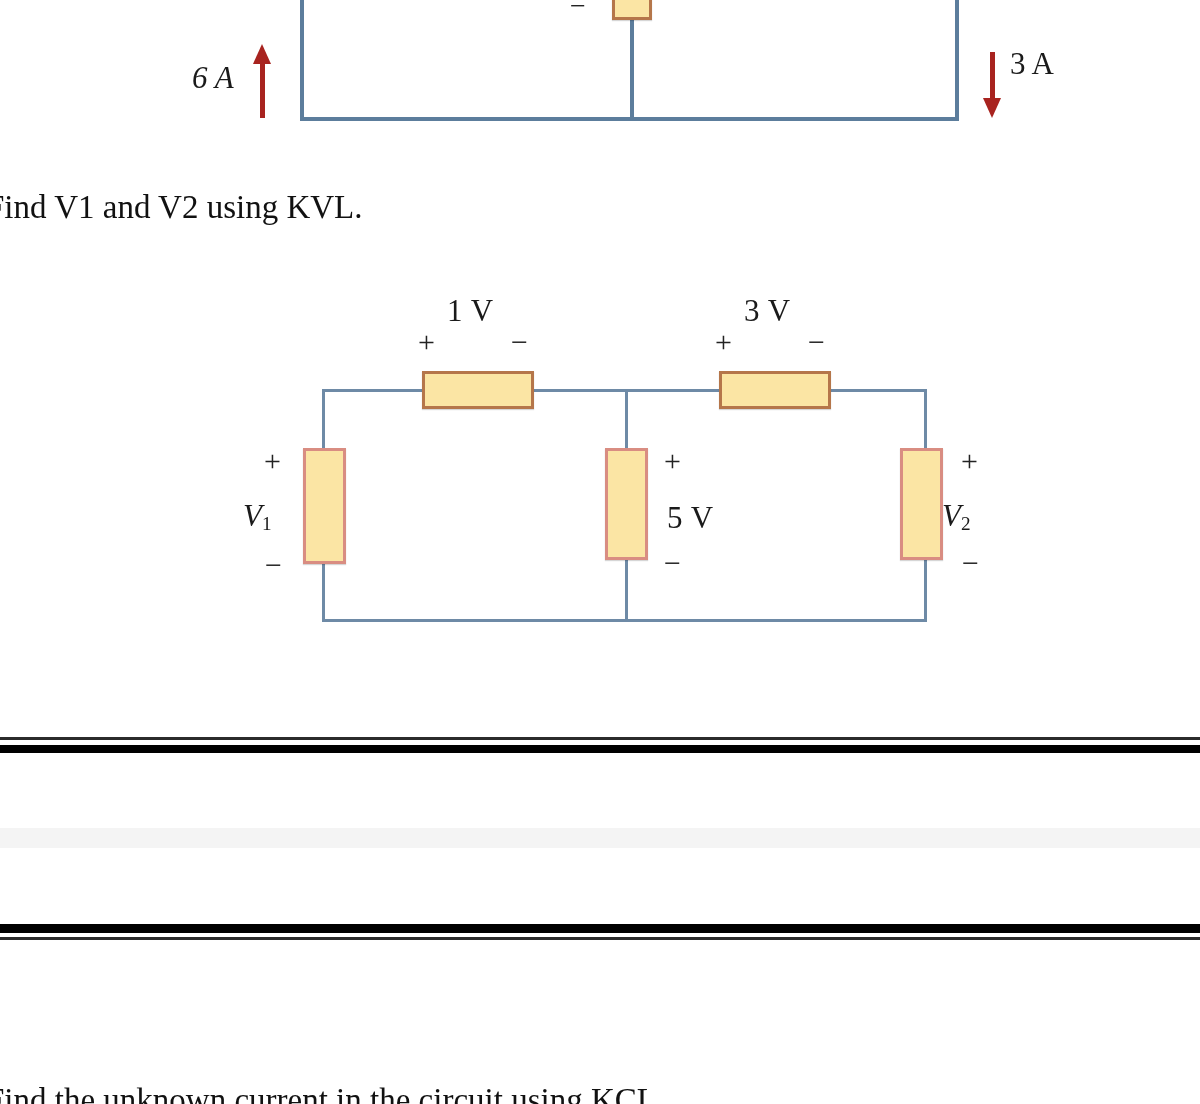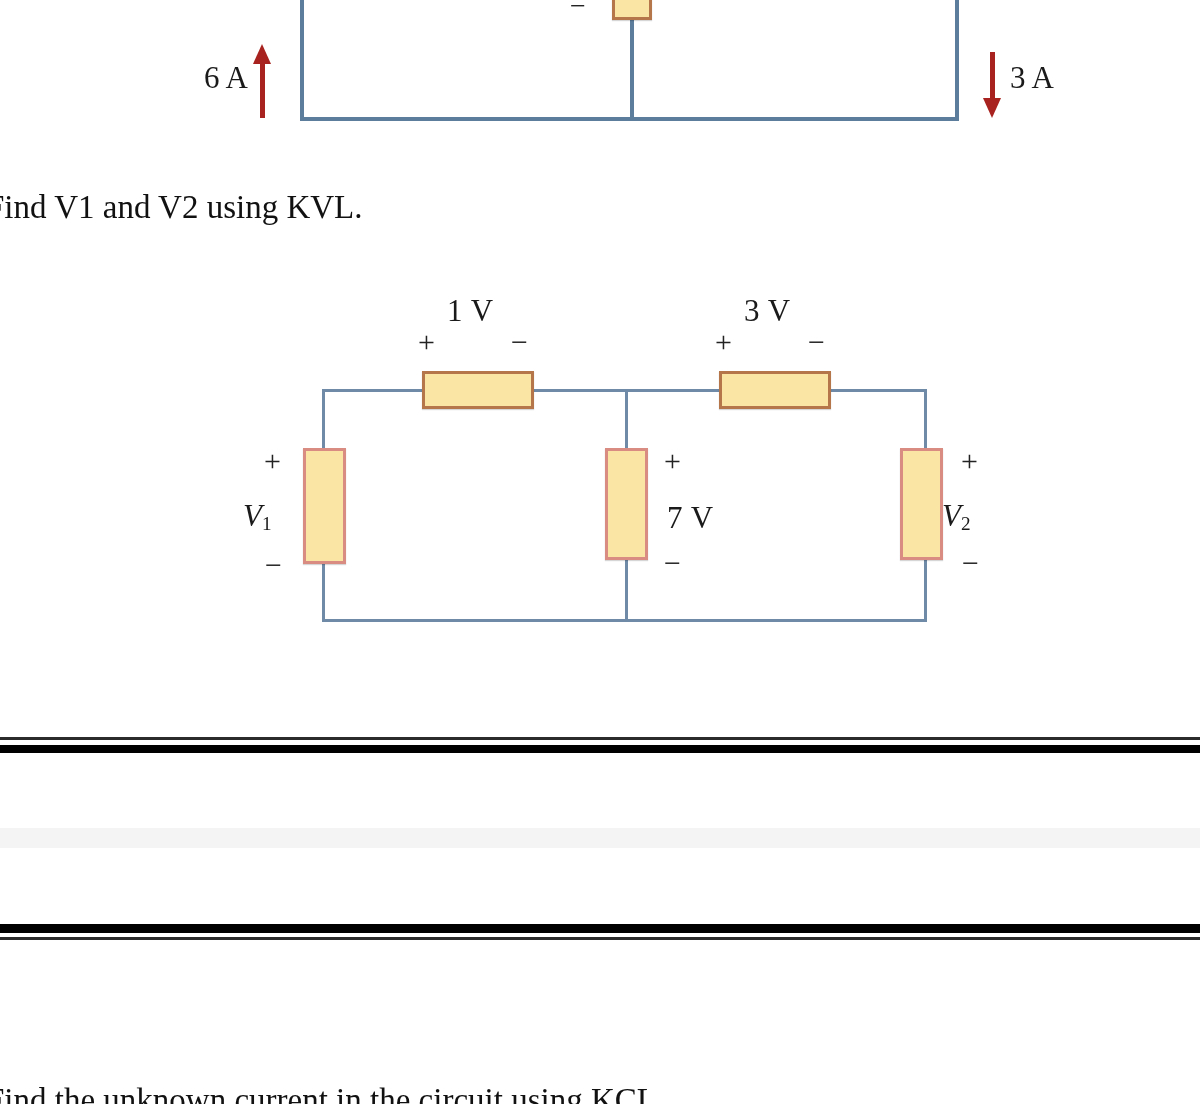--- a/index.html
+++ b/index.html
@@ -140,27 +140,27 @@
     <div class="wire-v thick" style="left:955px; top:-10px; height:130px;"></div>
 
     <div class="wire-v thick" style="left:630px; top:-10px; height:130px;"></div>
 
     <div class="wire-h thick" style="left:300px; top:117px; width:659px;"></div>
 
     <div class="res" style="left:612px; top:-28px; width:40px; height:48px;"></div>
 
     <div class="lbl sign" style="left:570px; top:-8px; font-size:28px;">−</div>
 
-    <div class="lbl amp" style="left:204px; top:62px;">6 A</div>
+    <div class="lbl amp" style="left:192px; top:62px;font-style:italic;">6 A</div>
     <div class="arrow-shaft" style="left:260px; top:62px; height:56px;"></div>
     <div class="arrow-head up" style="left:253px; top:44px;"></div>
 
     <div class="arrow-shaft" style="left:990px; top:52px; height:56px;"></div>
     <div class="arrow-head down" style="left:983px; top:98px;"></div>
-    <div class="lbl amp" style="left:1010px; top:62px;">3 A</div>
+    <div class="lbl amp" style="left:1010px; top:48px;">3 A</div>
   </div>
 
   <div class="prose" style="left:-14px; top:189px;">Find V1 and V2 using KVL.</div>
 
   <div class="abs" style="left:0; top:280px; width:1200px; height:370px;">
 
     <div class="wire-h" style="left:322px; top:109px; width:102px;"></div>
 
     <div class="wire-h" style="left:532px; top:109px; width:98px;"></div>
 
@@ -189,21 +189,21 @@
     <div class="lbl sign" style="left:715px; top:47px;">+</div>
     <div class="lbl sign" style="left:808px; top:47px;">−</div>
 
     <div class="res pinkish" style="left:303px; top:168px; width:43px; height:116px;"></div>
     <div class="lbl sign" style="left:264px; top:166px;">+</div>
     <div class="lbl var" style="left:243px; top:220px;"><span>V</span><sub>1</sub></div>
     <div class="lbl sign" style="left:265px; top:270px;">−</div>
 
     <div class="res pinkish" style="left:605px; top:168px; width:43px; height:112px;"></div>
     <div class="lbl sign" style="left:664px; top:166px;">+</div>
-    <div class="lbl val" style="left:667px; top:222px;">7 V</div>
+    <div class="lbl val" style="left:667px; top:222px;">5 V</div>
     <div class="lbl sign" style="left:664px; top:268px;">−</div>
 
     <div class="res pinkish" style="left:900px; top:168px; width:43px; height:112px;"></div>
     <div class="lbl sign" style="left:961px; top:166px;">+</div>
     <div class="lbl var" style="left:942px; top:220px;"><span>V</span><sub>2</sub></div>
     <div class="lbl sign" style="left:962px; top:268px;">−</div>
   </div>
 
   <div class="rule-thin" style="top:737px; height:3px;"></div>
   <div class="rule-black" style="top:745px; height:8px;"></div>

